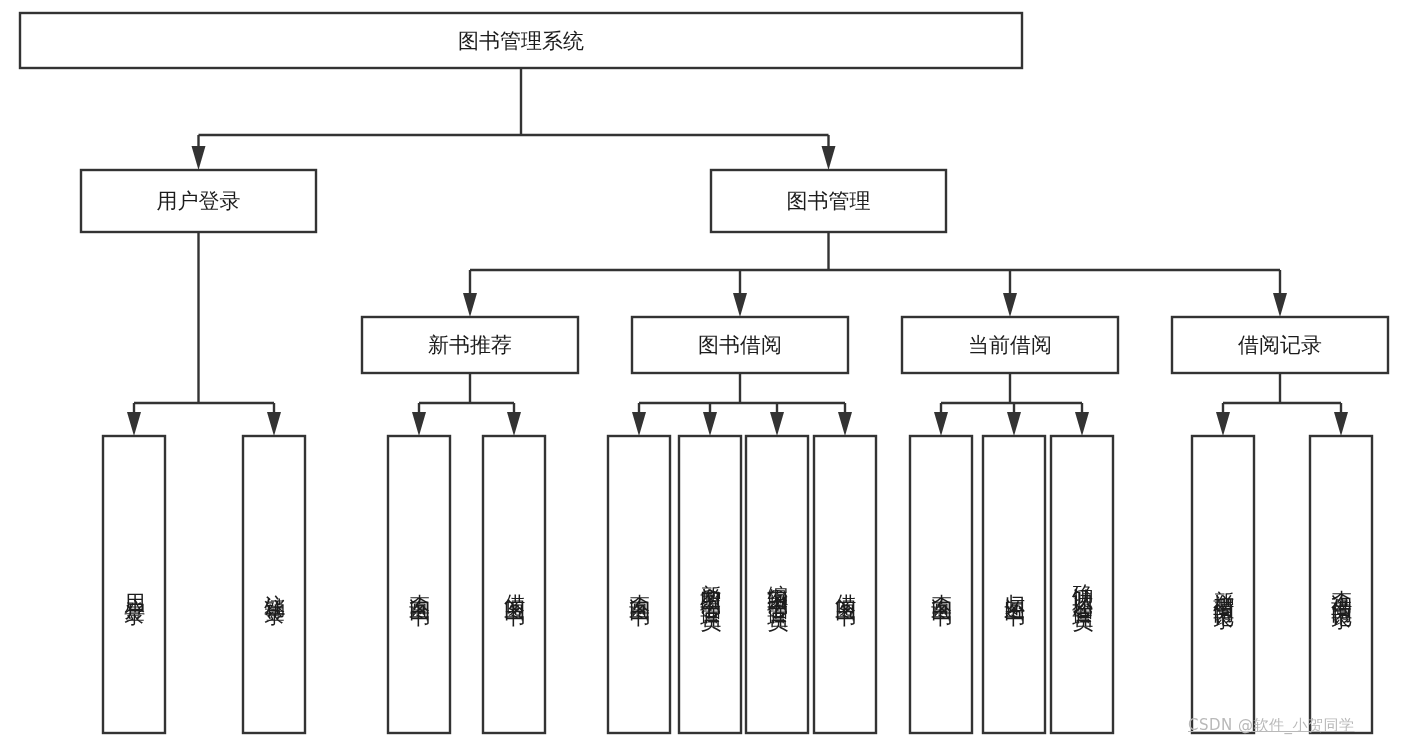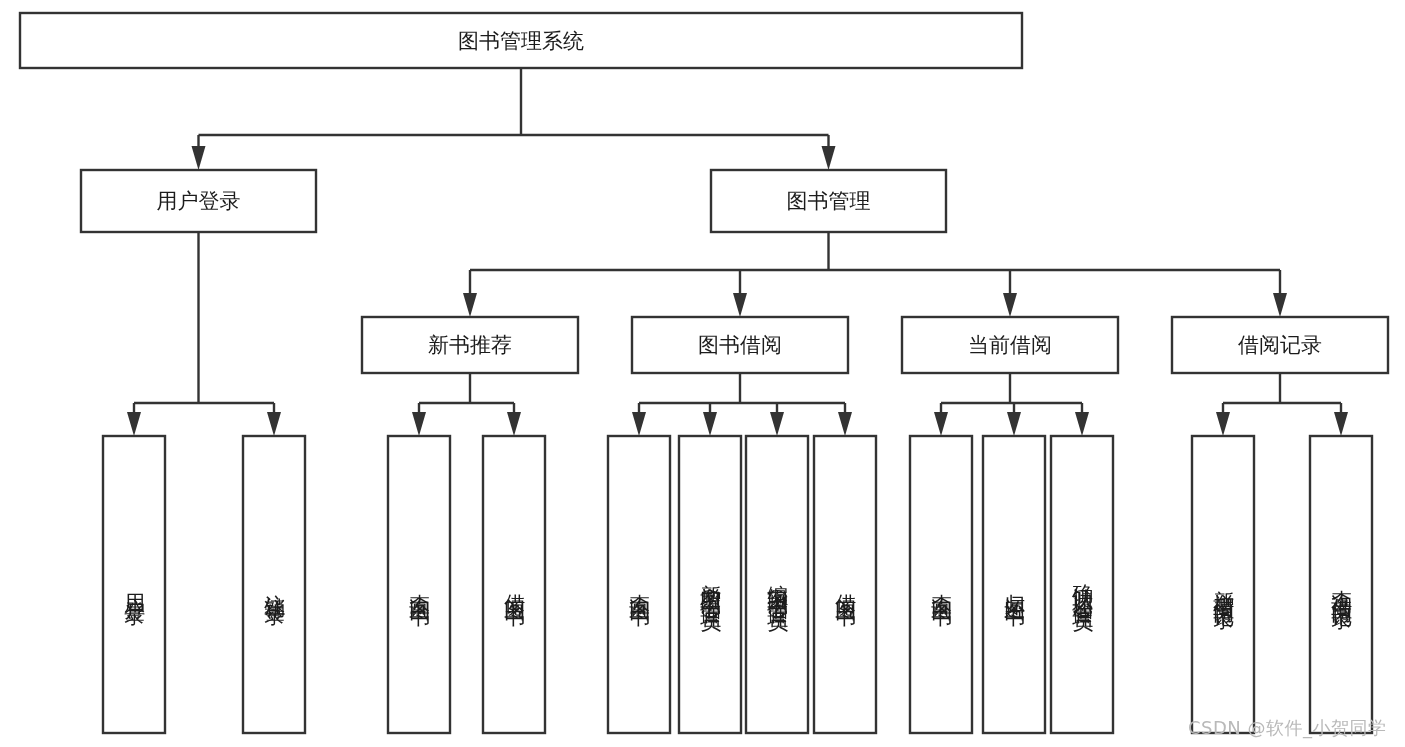--- a/index.html
+++ b/index.html
@@ -64,25 +64,26 @@
     line-height: 1.32;
     letter-spacing: 4px;
     color: #1c1c1c;
     white-space: nowrap;
   }
   #watermark {
     position: absolute;
     left: 1188px;
     top: 716px;
     font-family: "DejaVu Sans", "Liberation Sans", sans-serif;
-    font-size: 18px;
+    font-size: 15px;
     color: #b9b9b9;
     letter-spacing: 0.5px;
     white-space: nowrap;
     user-select: none;
+    text-decoration: underline;
   }
 </style>
 </head>
 <body>
 
 <div id="diagram-root">
 
   <svg id="tree-svg" viewBox="0 0 1405 747">
     <g id="connectors-layer">
         <line x1="521" y1="68" x2="521" y2="135" class="connector"></line>

